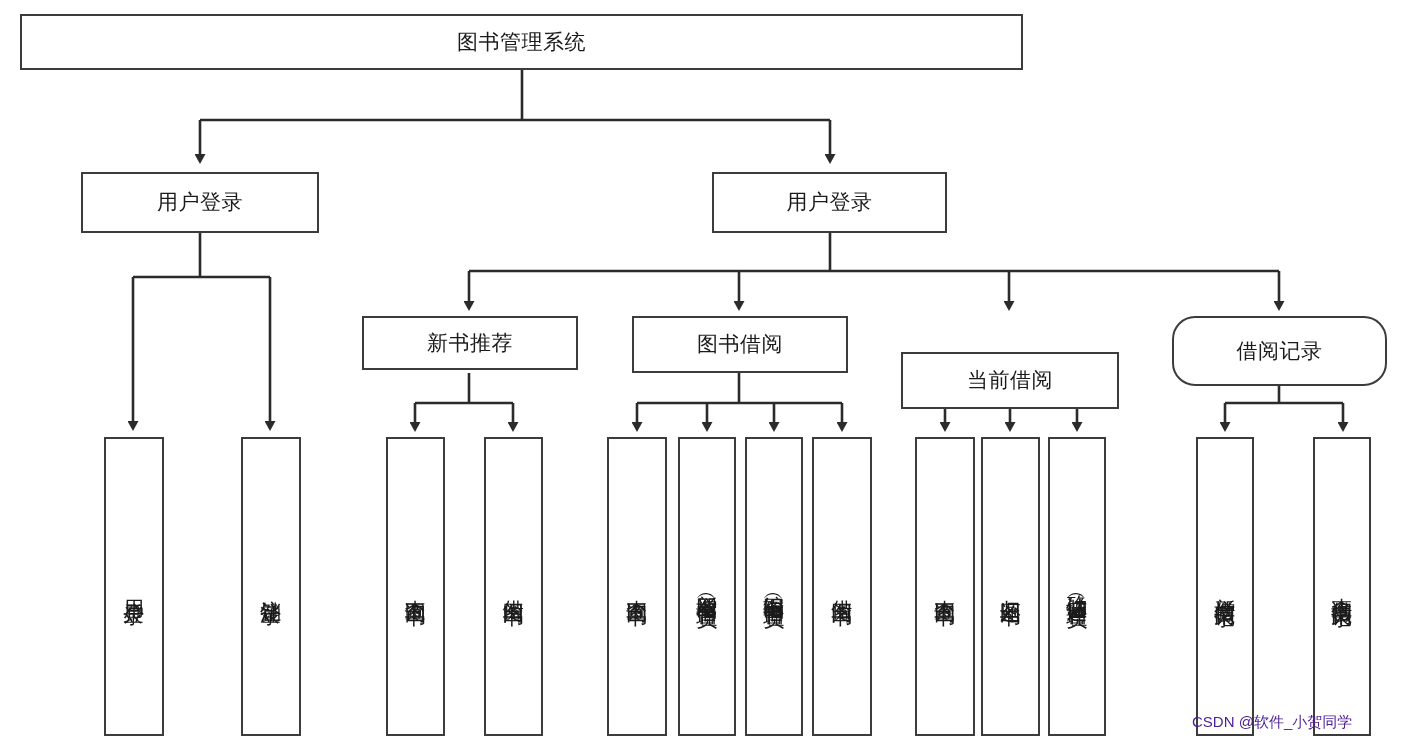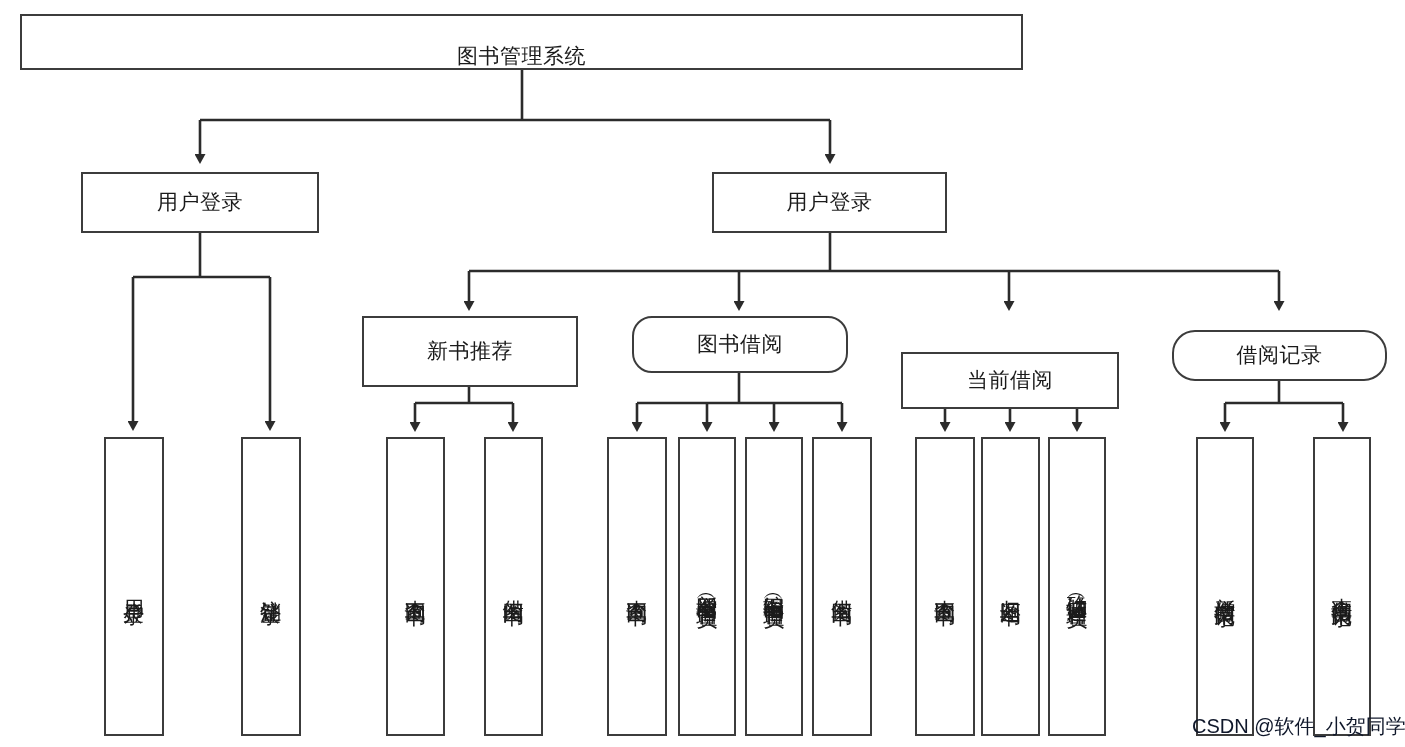--- a/index.html
+++ b/index.html
@@ -49,22 +49,22 @@
     font-size: 21px;
     line-height: 1.32;
     letter-spacing: 2px;
     white-space: nowrap;
     max-height: 290px;
   }
   .watermark {
     position: absolute;
     left: 1192px;
     top: 713px;
-    font-size: 20px;
-    color: #0f172a;
+    font-size: 15px;
+    color: #4c1d95;
     white-space: nowrap;
     font-family: "Liberation Sans", "DejaVu Sans", sans-serif;
   }
 </style>
 </head>
 <body>
 
 <div id="canvas">
 
   <svg class="links" viewBox="0 0 1405 747">
@@ -110,41 +110,41 @@
       <path d="M1010,403 L1010,423" marker-end="url(#arrow)"></path>
       <path d="M1077,403 L1077,423" marker-end="url(#arrow)"></path>
 
       <path d="M1279,373 L1279,403"></path>
       <path d="M1225,403 L1343,403"></path>
       <path d="M1225,403 L1225,423" marker-end="url(#arrow)"></path>
       <path d="M1343,403 L1343,423" marker-end="url(#arrow)"></path>
     </g>
   </svg>
 
-  <div class="node" style="left:20px; top:14px; width:1003px; height:56px;align-items:flex-end;">
+  <div class="node" style="left:20px; top:14px; width:1003px; height:56px;">
     <span class="label">图书管理系统</span>
   </div>
 
   <div class="node" style="left:81px; top:172px; width:238px; height:61px;">
     <span class="label">用户登录</span>
   </div>
   <div class="node" style="left:712px; top:172px; width:235px; height:61px;">
     <span class="label">用户登录</span>
   </div>
 
-  <div class="node" style="left:362px; top:316px; width:216px; height:71px;">
+  <div class="node" style="left:362px; top:316px; width:216px; height:54px;">
     <span class="label">新书推荐</span>
   </div>
-  <div class="node" style="left:632px; top:316px; width:216px; height:57px;border-radius:20px;">
+  <div class="node" style="left:632px; top:316px; width:216px; height:57px;">
     <span class="label">图书借阅</span>
   </div>
   <div class="node" style="left:901px; top:316px; width:218px; height:57px;margin-top:36px;">
     <span class="label">当前借阅</span>
   </div>
-  <div class="node" style="left:1172px; top:330px; width:215px; height:51px;border-radius:23px;">
+  <div class="node" style="left:1172px; top:316px; width:215px; height:70px;border-radius:23px;">
     <span class="label">借阅记录</span>
   </div>
 
   <div class="node vertical" style="left:104px; top:437px; width:60px; height:299px;">
     <span class="label">用户登录</span>
   </div>
   <div class="node vertical" style="left:241px; top:437px; width:60px; height:299px;">
     <span class="label">注销登录</span>
   </div>
 

